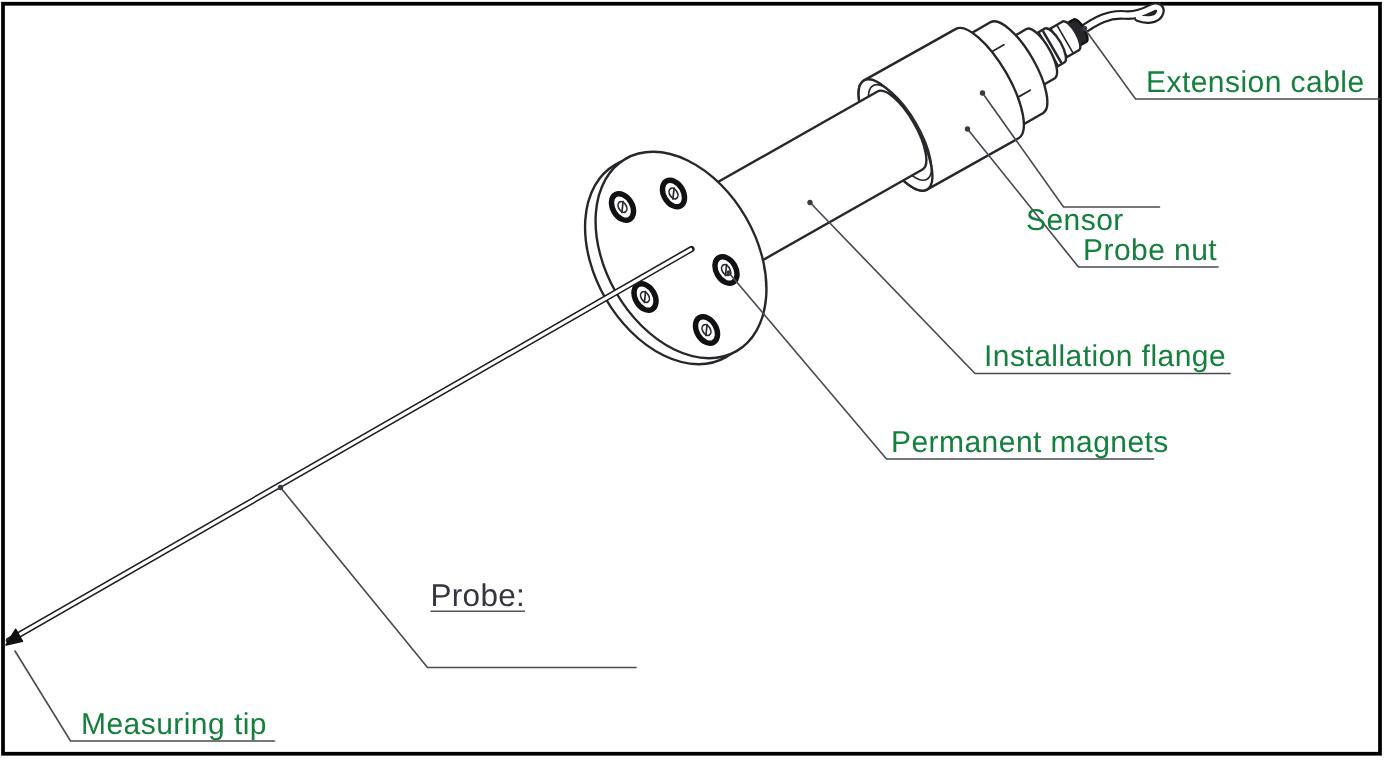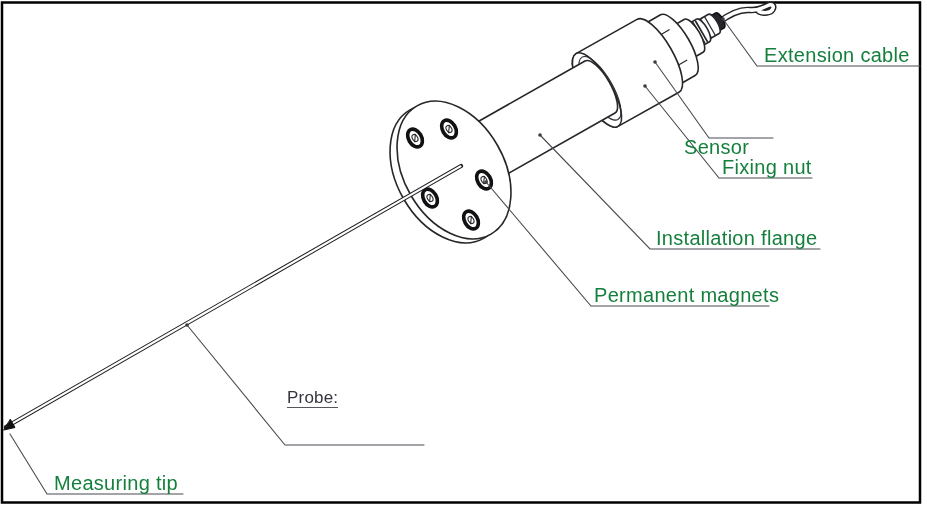--- a/index.html
+++ b/index.html
@@ -5,21 +5,21 @@
   html,body{margin:0;padding:0;background:#fff;}
   #stage{
     position:relative;width:927px;height:508px;background:#ffffff;
     font-family:"Liberation Sans","DejaVu Sans",sans-serif;overflow:hidden;
   }
   #stage svg{position:absolute;left:0;top:0;}
   .lbl{
     position:absolute;color:#15803d;font-size:20px;letter-spacing:0.3px;
     white-space:nowrap;line-height:21px;
   }
-  .probe-block{position:absolute;left:287px;top:388px;color:#35353f;font-size:17px;line-height:19px;letter-spacing:0.2px;white-space:nowrap;}
+  .probe-block{position:absolute;left:287px;top:388px;color:#35353f;font-size:21px;line-height:19px;letter-spacing:0.2px;white-space:nowrap;}
   .probe-block .u{display:inline-block;border-bottom:1.5px solid #55555c;padding-bottom:0px;}
 </style>
 </head>
 <body>
 
 <div id="stage">
 
 <svg width="927" height="508" viewBox="0 0 927 508">
 
   <rect x="2" y="2.5" width="918" height="500" fill="#ffffff" stroke="#000000" stroke-width="2.5"></rect>
@@ -123,21 +123,21 @@
       <circle cx="645" cy="86" r="1.8"></circle>
       <circle cx="540" cy="135" r="1.8"></circle>
       <circle cx="486" cy="182" r="1.8"></circle>
       <circle cx="187" cy="325" r="1.8"></circle>
     </g>
   </g>
 </svg>
 
   <div class="lbl" style="left:764px;top:45px;">Extension cable</div>
   <div class="lbl" style="left:684px;top:117px;margin-top:20px;">Sensor</div>
-  <div class="lbl" style="left:722px;top:157px;">Fixing nut</div>
+  <div class="lbl" style="left:722px;top:157px;">Probe nut</div>
   <div class="lbl" style="left:594px;top:285px;">Permanent magnets</div>
   <div class="lbl" style="left:656px;top:228px;">Installation flange</div>
   <div class="lbl" style="left:54px;top:473px;text-align:right;">Measuring tip</div>
 
   <div class="probe-block">
     <div><span class="u">Probe:</span></div>
   </div>
 
 </div>
 

